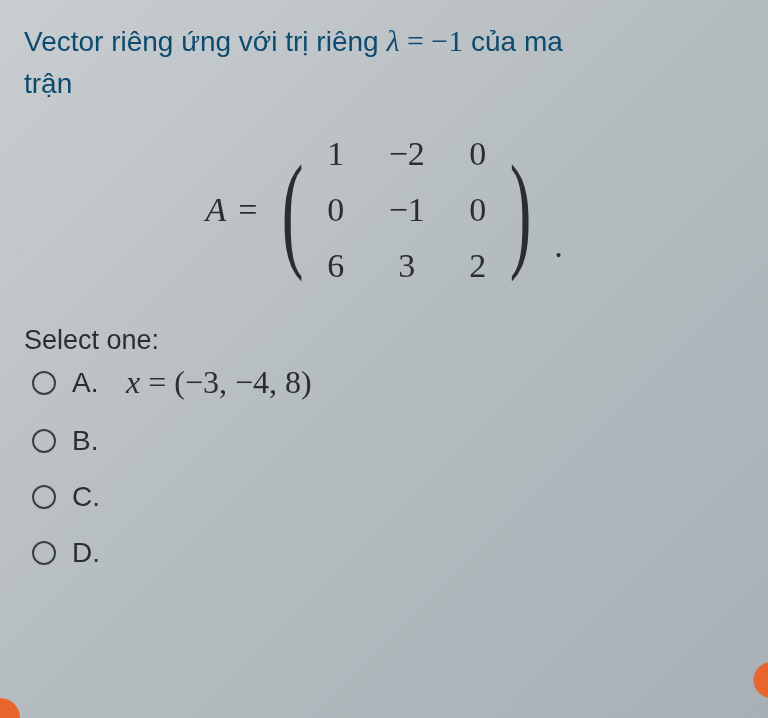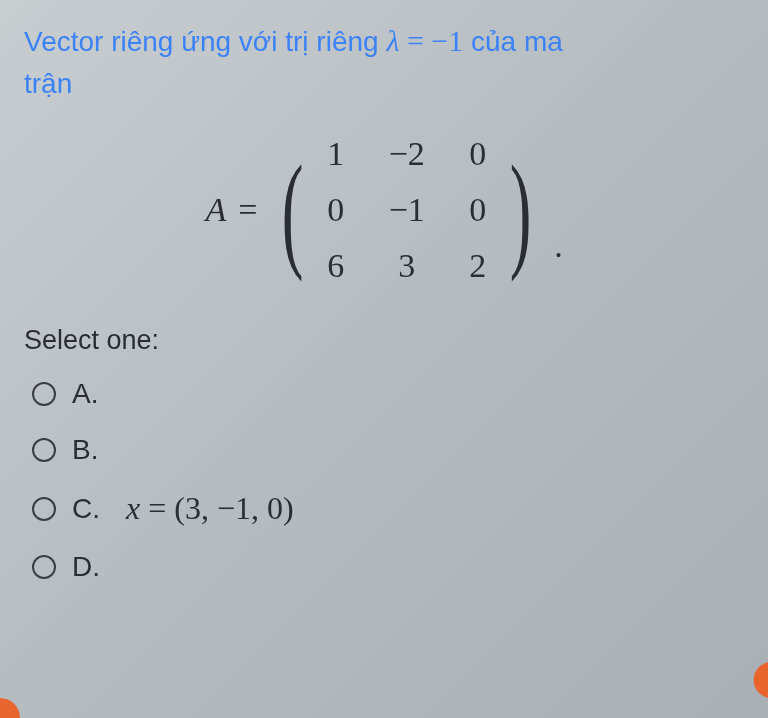--- a/index.html
+++ b/index.html
@@ -13,21 +13,21 @@
       background: linear-gradient(135deg, #c8cdd0 0%, #b5bcc0 50%, #a8b0b5 100%);
       font-family: Arial, Helvetica, sans-serif;
       color: #2a2e32;
       padding: 18px 24px;
       position: relative;
       overflow: hidden;
     }
     .question-text {
       font-size: 28px;
       line-height: 1.5;
-      color: #3b82f6;
+      color: #0c4a6e;
       margin-bottom: 30px;
     }
     .lambda {
       font-family: 'Times New Roman', serif;
       font-style: italic;
       font-size: 30px;
     }
     .eq-part {
       font-family: 'Times New Roman', serif;
       font-size: 30px;
@@ -71,21 +71,21 @@
       text-align: center;
     }
     .period {
       margin-left: 12px;
       align-self: flex-end;
       padding-bottom: 20px;
     }
     .select-one {
       font-size: 27px;
       color: #2a2e32;
-      margin-bottom: 22px;
+      margin-bottom: 8px;
     }
     .options {
       display: flex;
       flex-direction: column;
       gap: 24px;
       padding-left: 8px;
     }
     .option {
       display: flex;
       align-items: center;
@@ -163,29 +163,29 @@
   </div>
   <span class="period">.</span>
 </div>
 
 <div class="select-one">Select one:</div>
 
 <div class="options">
   <div class="option">
     <div class="radio"></div>
     <span class="option-letter">A.</span>
+    <span class="option-math"><span>x</span><span class="upright"> = </span><span class="upright">(−3, −4, 8)</span></span>
   </div>
   <div class="option">
     <div class="radio"></div>
     <span class="option-letter">B.</span>
   </div>
   <div class="option">
     <div class="radio"></div>
     <span class="option-letter">C.</span>
-    <span class="option-math"><span>x</span><span class="upright"> = </span><span class="upright">(3, −1, 0)</span></span>
   </div>
   <div class="option">
     <div class="radio"></div>
     <span class="option-letter">D.</span>
   </div>
 </div>
 
 <div class="corner-dot-left"></div>
 <div class="corner-dot-right"></div>
 

